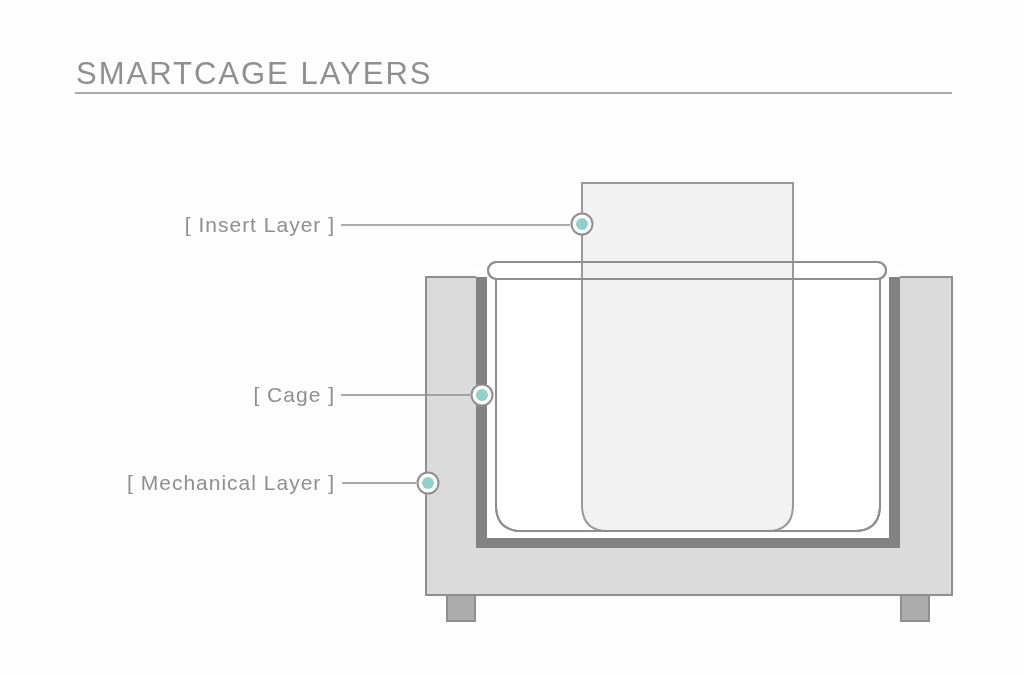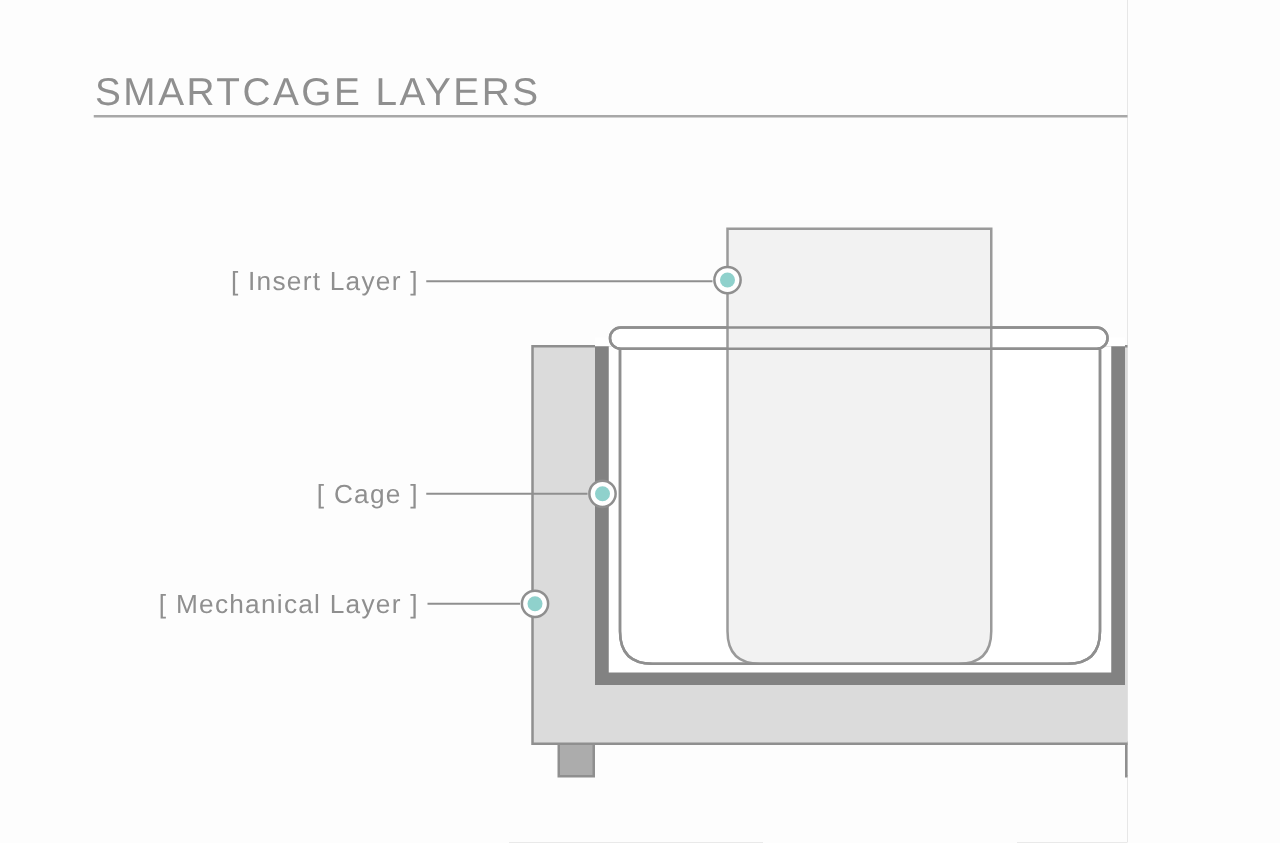--- a/index.html
+++ b/index.html
@@ -2,23 +2,23 @@
 <html><head>
 <meta charset="utf-8">
 <style>
   html, body {
     margin: 0;
     padding: 0;
     background: #fdfdfd;
   }
   #canvas {
     position: relative;
-    width: 902px;
+    width: 1024px;
     height: 674px;
-    background: #a3a3a3;
+    background: #8b5cf6;
     overflow: hidden;
     font-family: "Liberation Sans", sans-serif;
   }
   svg { display: block; }
   .title-text {
     font-family: "Liberation Sans", sans-serif;
     font-size: 31px;
     font-weight: 300;
     letter-spacing: 2px;
     fill: #8f8f8f;

